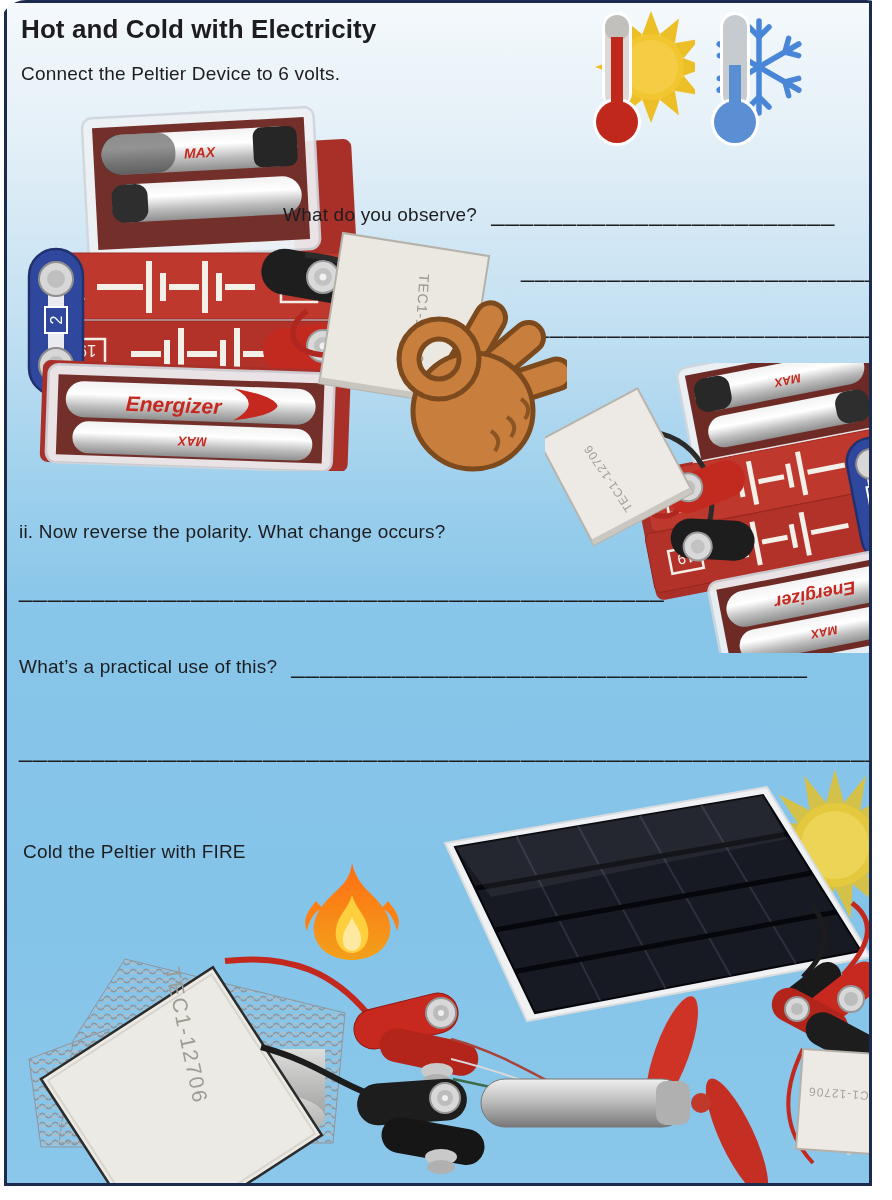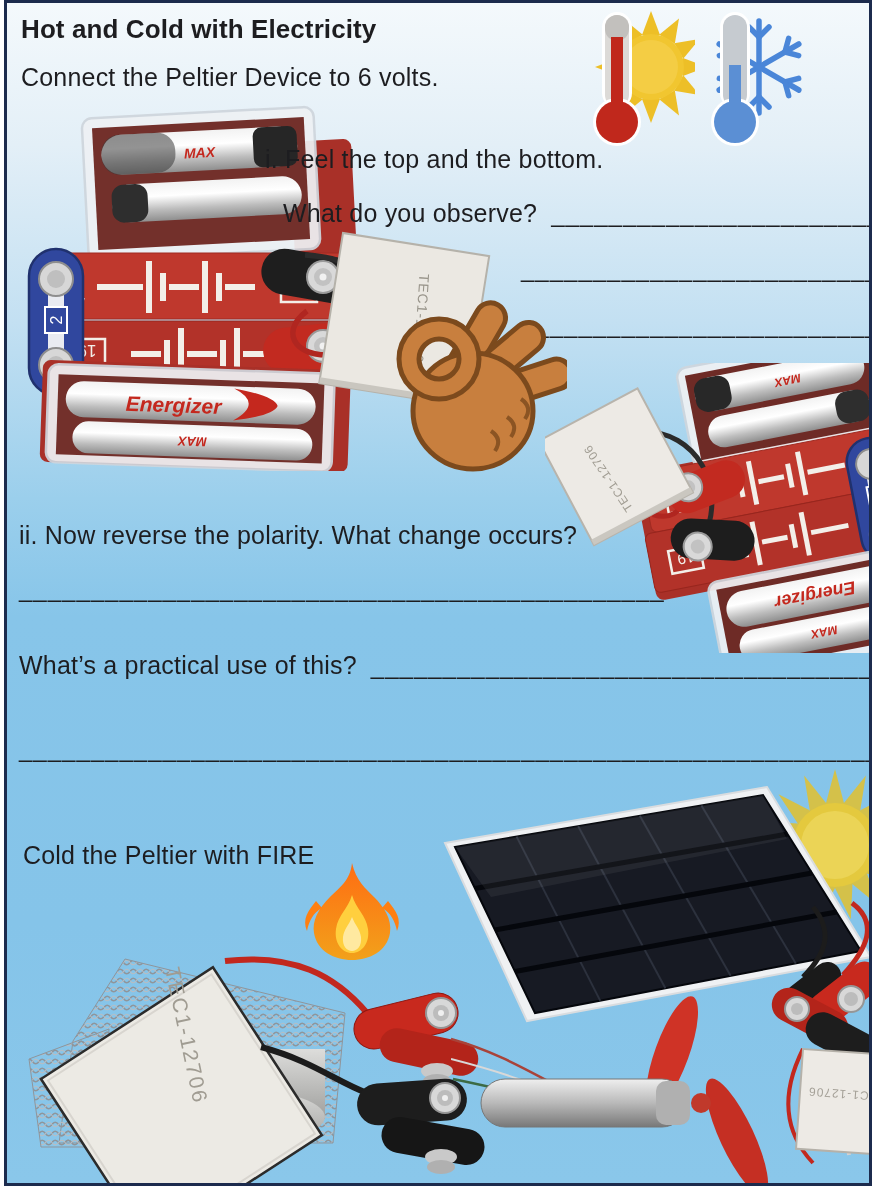--- a/index.html
+++ b/index.html
@@ -1,22 +1,22 @@
 <!DOCTYPE html>
 <html><head>
 <meta charset="utf-8">
 <style>
   html,body{margin:0;padding:0;background:#ffffff;}
   .page{position:relative;width:892px;height:1200px;background:#ffffff;
-        font-family:"Liberation Sans",sans-serif;overflow:hidden;}
+        font-family:"Liberation Sans",sans-serif;overflow:hidden;border-radius:26px;}
   .frame{position:absolute;left:4px;top:0;width:868px;height:1186px;
          box-sizing:border-box;border:3px solid #1c2b4d;overflow:hidden;
          background:linear-gradient(180deg,#f4f9fc 0%,#e3eff7 12%,#c3e0f2 27%,
                     #9bcfec 42%,#87c5e9 52%,#85c4e9 78%,#8ac7ea 100%);}
-  .txt{position:absolute;color:#1d1d20;font-size:25px;line-height:1.15;
+  .txt{position:absolute;color:#1d1d20;font-size:19px;line-height:1.15;
        white-space:nowrap;letter-spacing:.2px;}
   .title{font-weight:700;font-size:26px;letter-spacing:.1px;}
   .blank{letter-spacing:1px;font-size:24px;}
   .row{display:flex;align-items:baseline;gap:14px;}
   .abs{position:absolute;}
   svg text{font-family:"Liberation Sans",sans-serif;}
 </style>
 </head>
 <body>
 
@@ -197,21 +197,20 @@
       <rect x="24" y="266" width="286" height="98" rx="10" fill="#eef1f4" opacity="0.93" stroke="#cfd6dd" stroke-width="2.5"></rect>
       <rect x="34" y="276" width="266" height="80" fill="#73302b"></rect>
       <rect x="42" y="282" width="250" height="36" rx="18" fill="url(#silv)"></rect>
       <path d="M210,284 q30,14 0,32 q40,-6 44,-16 q-4,-10 -44,-16 Z" fill="#c4281e"></path>
       <text x="150" y="310" font-size="21" font-style="italic" font-weight="700" fill="#c4281e" text-anchor="middle">Energizer</text>
       <rect x="50" y="322" width="240" height="32" rx="16" fill="url(#silv)"></rect>
       <text x="170" y="334" font-size="13" font-style="italic" font-weight="700" fill="#c4281e" text-anchor="middle" transform="rotate(180 170 334)">MAX</text>
     </g>
   </svg>
 
-  <div class="txt abs" style="left:258px;top:142px">i. Feel the top and the bottom.</div>
   <div class="row abs" style="left:276px;top:196px">
     <span class="txt" style="position:static">What do you observe?</span>
     <span class="txt blank" style="position:static">________________________</span>
   </div>
   <div class="txt blank abs" style="left:514px;top:252px">_________________________</div>
   <div class="txt blank abs" style="left:514px;top:308px">_________________________</div>
 
   <svg class="abs" style="left:240px;top:212px" width="320" height="300" viewBox="0 0 320 300">
     <path d="M58,40 C90,42 100,48 114,60" stroke="#2b2b2b" stroke-width="5.5" fill="none"></path>
     <path d="M60,96 C30,118 50,148 98,138" stroke="#b02620" stroke-width="5.5" fill="none"></path>

